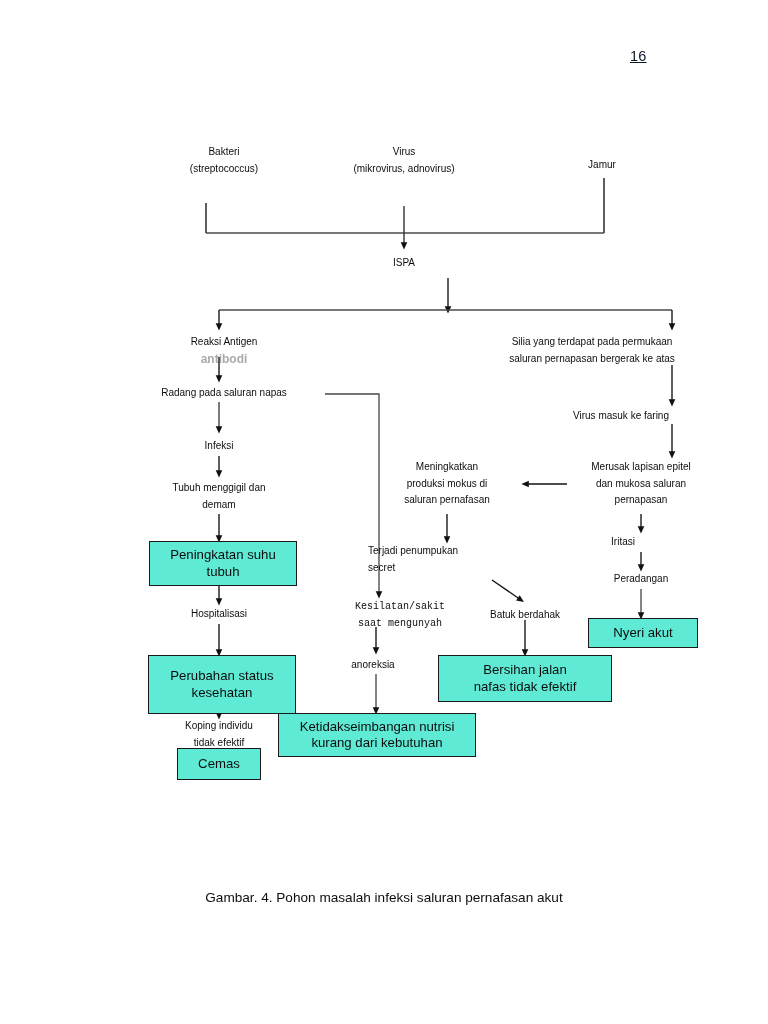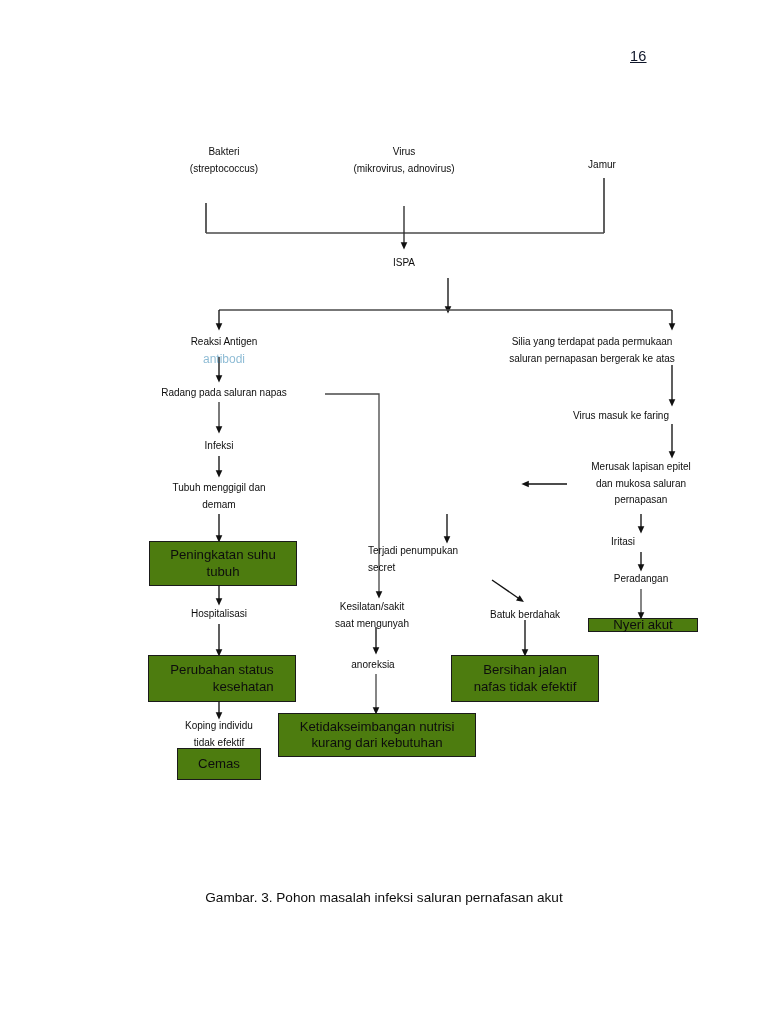--- a/index.html
+++ b/index.html
@@ -33,27 +33,28 @@
   .node {
     position: absolute;
     text-align: center;
     font-size: 10px;
     line-height: 16.5px;
     color: #0d0d0d;
     white-space: pre-line;
     transform: translateX(-50%);
   }
   .node.faded {
-    color: #0369a1;
+    color: #404040;
+    font-weight: bold;
   }
   
   .boxnode {
     position: absolute;
     border: 1.4px solid #1a1a1a;
-    background: #4d7c0f;
+    background: #5eead4;
     box-sizing: border-box;
     display: flex;
     align-items: center;
     justify-content: center;
     text-align: center;
     font-size: 13.2px;
     line-height: 16.5px;
     color: #0d0d0d;
     white-space: pre-line;
     transform: translateX(-50%);
@@ -148,60 +149,63 @@
 
   <div class="node" style="left:592px; top:334px; width:300px;">Silia yang terdapat pada permukaan
 saluran pernapasan bergerak ke atas</div>
 
   <div class="node" style="left:224px; top:385px; width:260px;">Radang pada saluran napas</div>
 
   <div class="node" style="left:621px; top:408px; width:210px;">Virus masuk ke faring</div>
 
   <div class="node" style="left:219px; top:438px; width:140px;">Infeksi</div>
 
+  <div class="node" style="left:447px; top:459px; width:160px;">Meningkatkan
+produksi mokus di
+saluran pernafasan</div>
 
   <div class="node" style="left:641px; top:459px; width:180px;">Merusak lapisan epitel
 dan mukosa saluran
 pernapasan</div>
 
   <div class="node" style="left:219px; top:480px; width:200px;">Tubuh menggigil dan
 demam</div>
 
   <div class="node" style="left:623px; top:534px; width:120px;">Iritasi</div>
 
   <div class="boxnode" style="left:223px; top:541px; width:148px; height:45px;">Peningkatan suhu
 tubuh</div>
 
   <div class="node" style="left:453px; top:543px; width:170px; text-align:left; transform:translateX(-50%);">Terjadi penumpukan
 secret</div>
 
   <div class="node" style="left:641px; top:571px; width:150px;">Peradangan</div>
 
-  <div class="node" style="left:372px; top:599px; width:160px;">Kesilatan/sakit
+  <div class="node" style="left:400px; top:599px; width:160px;font-family:Liberation Mono, monospace;">Kesilatan/sakit
 saat mengunyah</div>
 
   <div class="node" style="left:525px; top:607px; width:160px;">Batuk berdahak</div>
 
   <div class="node" style="left:219px; top:606px; width:150px;">Hospitalisasi</div>
 
-  <div class="boxnode" style="left:643px; top:618px; width:110px; height:14px;">Nyeri akut</div>
+  <div class="boxnode" style="left:643px; top:618px; width:110px; height:30px;">Nyeri akut</div>
 
   <div class="node" style="left:373px; top:657px; width:140px;">anoreksia</div>
 
-  <div class="boxnode" style="left:222px; top:655px; width:148px; height:47px;text-align:right;">Perubahan status
+  <div class="boxnode" style="left:222px; top:655px; width:148px; height:59px;">Perubahan status
 kesehatan</div>
 
-  <div class="boxnode" style="left:525px; top:655px; width:148px; height:47px;">Bersihan jalan
+  <div class="boxnode" style="left:525px; top:655px; width:174px; height:47px;">Bersihan jalan
 nafas tidak efektif</div>
 
   <div class="node" style="left:219px; top:718px; width:160px;">Koping individu
 tidak efektif</div>
 
   <div class="boxnode" style="left:377px; top:713px; width:198px; height:44px;">Ketidakseimbangan nutrisi
 kurang dari kebutuhan</div>
 
   <div class="boxnode" style="left:219px; top:748px; width:84px; height:32px;">Cemas</div>
 
   <div id="caption">
-    <div>Gambar. 3. Pohon masalah infeksi saluran pernafasan akut</div>
+    <div>Gambar. 4. Pohon masalah infeksi saluran pernafasan akut</div>
   </div>
 
 </div>
 
 </body></html>

